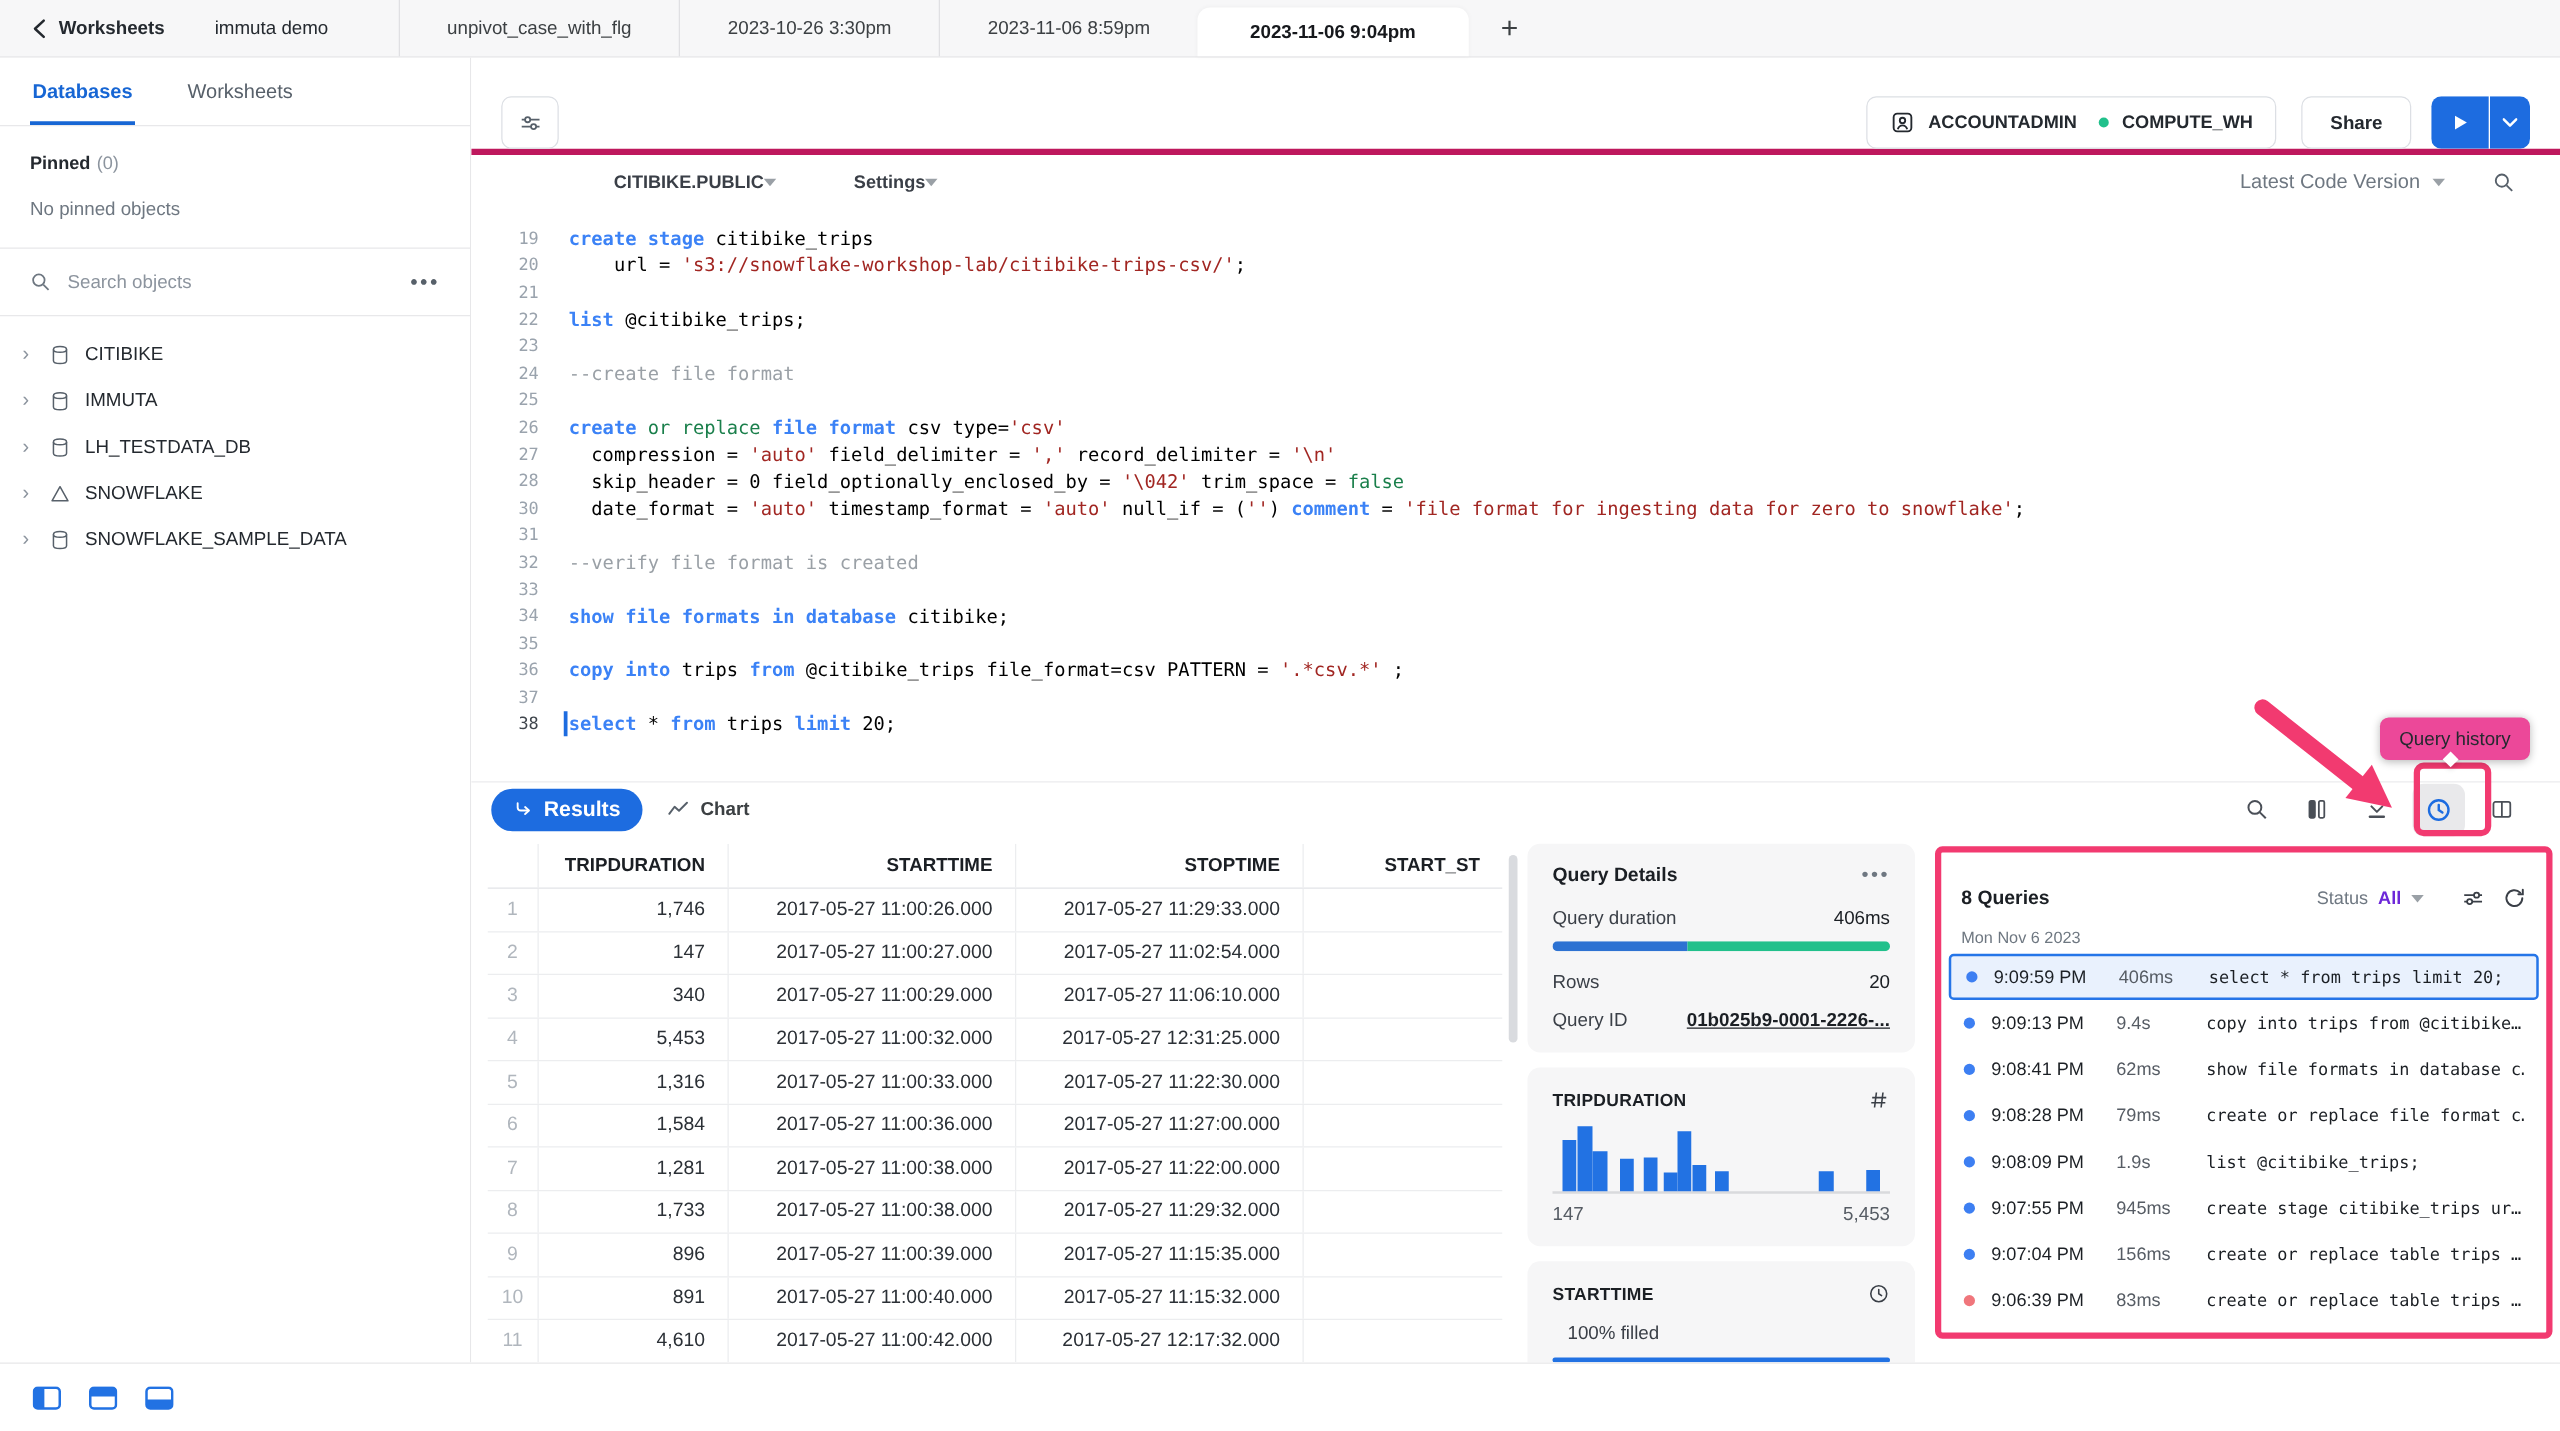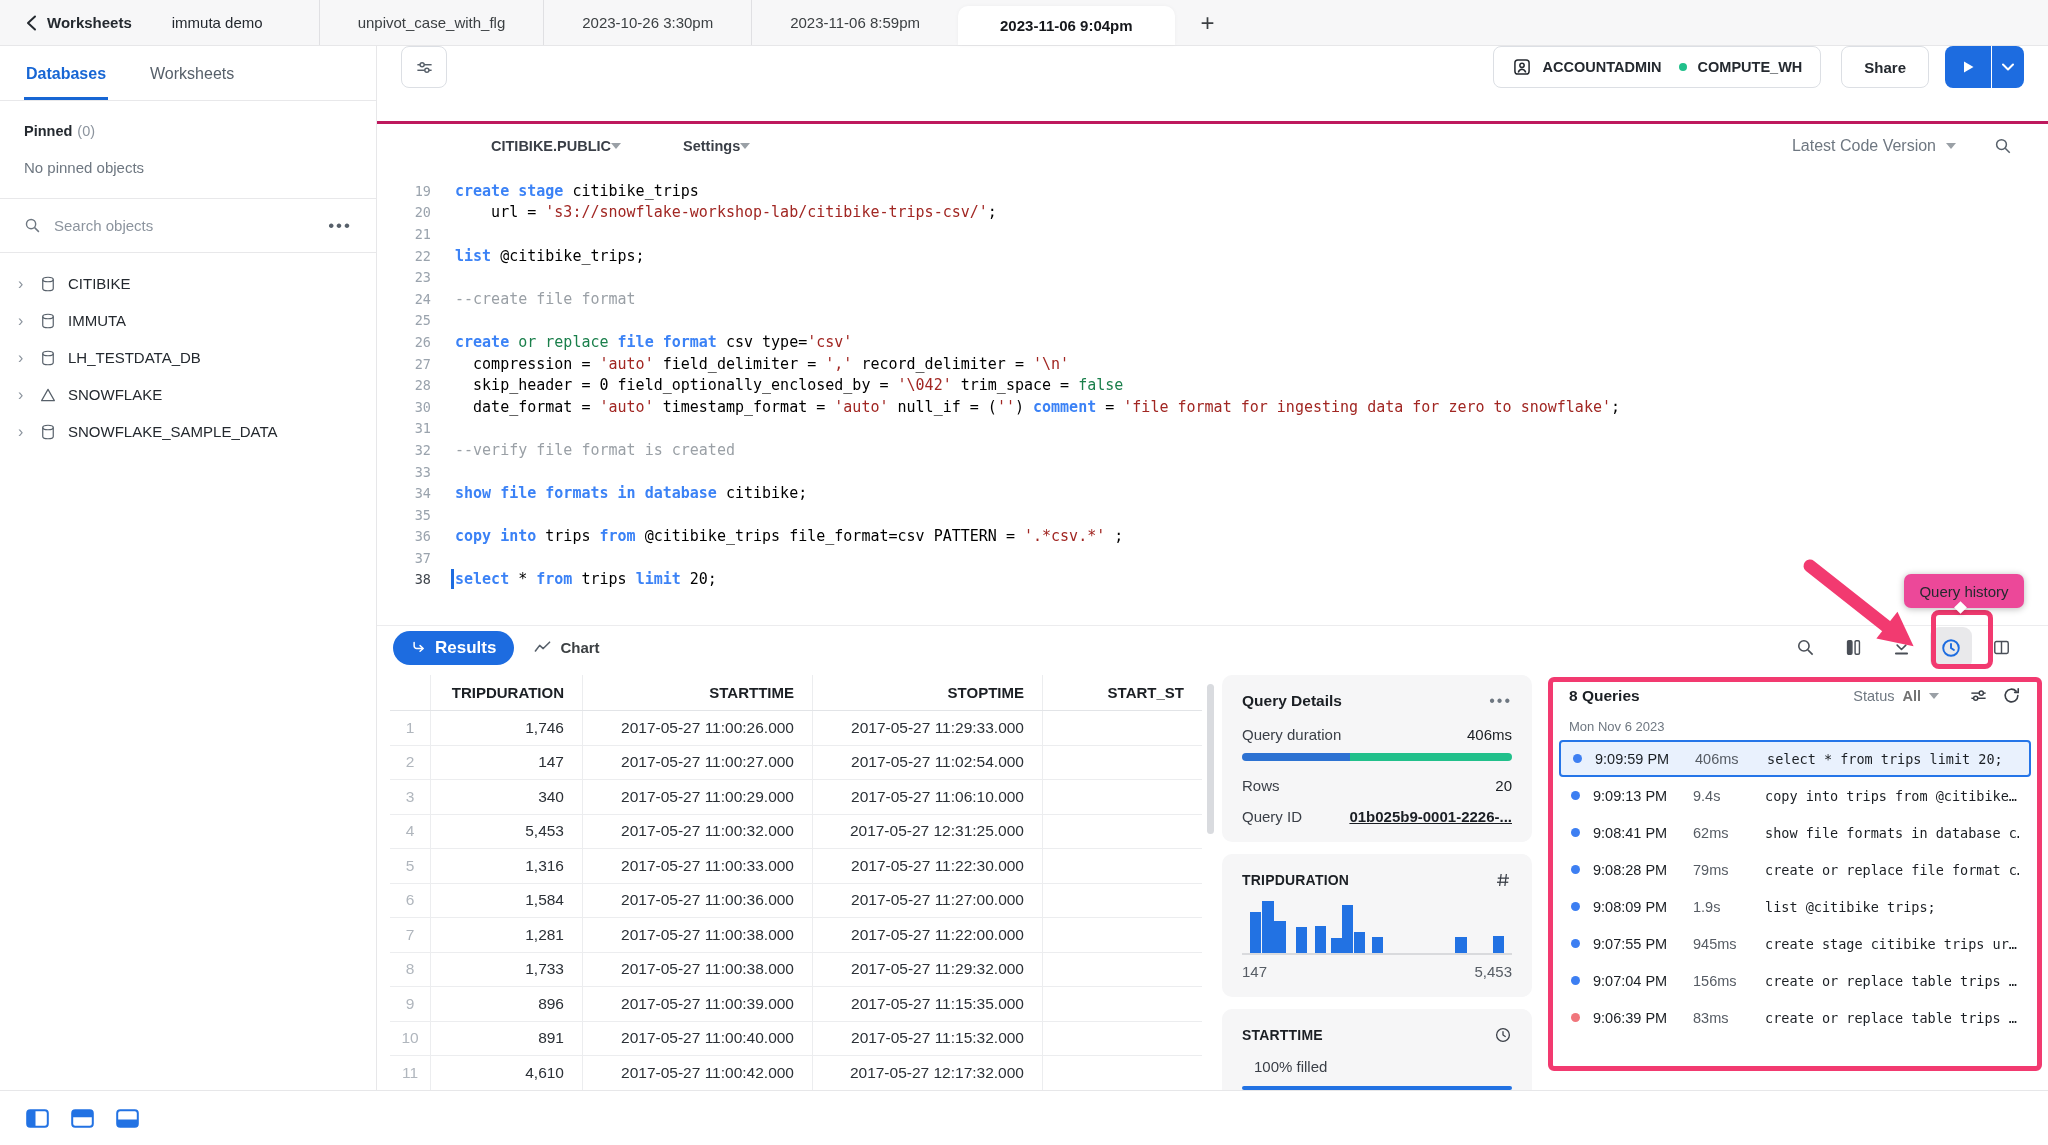--- a/index.html
+++ b/index.html
@@ -33,22 +33,22 @@
   .search-row input::placeholder { color:#8c949e;}
   .search-row .more { color:#57606a; font-size:17px; letter-spacing:2px; cursor:pointer;}
   .tree { padding:12px 0;}
   .titem { height:37px; display:flex; align-items:center; gap:11px; padding:0 18px; cursor:pointer; font-size:15px; color:#24292f;}
   .titem .chev { color:#8c949e; font-size:16px; width:10px;}
   .titem .obj-ic { color:#57606a;}
 
   
   .main { position:absolute; left:377px; top:46px; right:0; bottom:55px; background:#fff; overflow:hidden;}
 
-  .wtoolbar { position:absolute; top:0; left:0; right:0; height:78px; display:flex; align-items:flex-start;
-              padding:0 24px; border-bottom:3px solid #be185d;}
+  .wtoolbar { position:absolute; top:0; left:0; right:0; height:78px; display:flex; align-items:flex-end;
+              padding:0 24px; border-bottom:5px solid #be185d;}
   .opts-btn { width:46px; height:42px; border:1px solid #dcdfe4; border-radius:8px; display:flex;
               align-items:center; justify-content:center; color:#57606a; cursor:pointer; background:#fff;}
   .sp { flex:1;}
   .role-pill { height:42px; border:1px solid #dcdfe4; border-radius:8px; display:flex; align-items:center;
                gap:11px; padding:0 18px; margin-right:20px; cursor:pointer; background:#fff;}
   .role-pill .lbl { font-size:14.5px; font-weight:700; color:#24292f;}
   .gdot { width:8px; height:8px; border-radius:50%; background:#21c08b; margin-left:6px;}
   .share-btn { height:42px; border:1px solid #dcdfe4; border-radius:8px; padding:0 22px; display:flex;
                align-items:center; font-size:15px; font-weight:700; color:#24292f; margin-right:16px; cursor:pointer; background:#fff;}
   .run-split { height:42px; border-radius:8px; overflow:hidden; display:flex; cursor:pointer;}
@@ -106,26 +106,26 @@
   .pb-blue { background:#2d72d2;} .pb-green { flex:1; background:#21c08b;}
   .qid-link { color:#1b1f24; font-weight:700; text-decoration:underline; white-space:nowrap; overflow:hidden; max-width:200px; cursor:pointer;}
   .hist { position:relative; height:54px; border-bottom:2px solid #d9dadd; margin-top:12px;}
   .bar { position:absolute; bottom:0; width:4.2%; background:#2272e3;}
   .hist-labels { display:flex; justify-content:space-between; margin-top:8px; font-size:15px; color:#565c64;}
   .filled-txt { margin:14px 0 0 12px; font-size:15px; color:#3a3f47;}
   .fillbar { height:4px; background:#2272e3; border-radius:2px; margin-top:11px;}
 
   
   .history { position:absolute; left:1171px; top:631px; width:494px; height:394px; background:#fff;
-             border:5px solid #f23a70; border-radius:6px; padding-top:4px; z-index:20;}
+             border:5px solid #f23a70; border-radius:6px; padding-top:27px; z-index:20;}
   .h-head { display:flex; align-items:center; padding:0 16px;}
   .h-title { font-size:15.5px; font-weight:700; color:#1b1f24;}
   .h-status { display:flex; align-items:center; gap:8px; margin-right:16px;}
   .h-status .s-lbl { color:#6e7781; font-size:14.5px;}
-  .h-status .s-val { color:#737373; font-size:14.5px; font-weight:700;}
+  .h-status .s-val { color:#6d28d9; font-size:14.5px; font-weight:700;}
   .h-ic { color:#3a3f47; margin-left:14px; cursor:pointer;}
   .h-date { padding:14px 16px 6px; font-size:13px; color:#6e7781;}
   .h-item { height:37px; display:flex; align-items:center; padding:0 12px; margin:0 6px; cursor:pointer;}
   .h-item.sel { background:#e9f1fd; border:2px solid #2575e8; border-radius:4px;}
   .dot { flex:none; width:9px; height:9px; border-radius:50%; background:#3d7ff2; margin-right:13px;}
   .dot.err { background:#f0767c;}
   .h-time { width:92px; font-size:14.5px; color:#1b1f24; white-space:nowrap;}
   .h-dur { width:64px; font-size:14.5px; color:#565c64; margin-left:8px; white-space:nowrap;}
   .h-sql { flex:1; margin-left:8px; font-family:"DejaVu Sans Mono",monospace; font-size:13.5px; color:#1b1f24;
            white-space:nowrap; overflow:hidden;}

